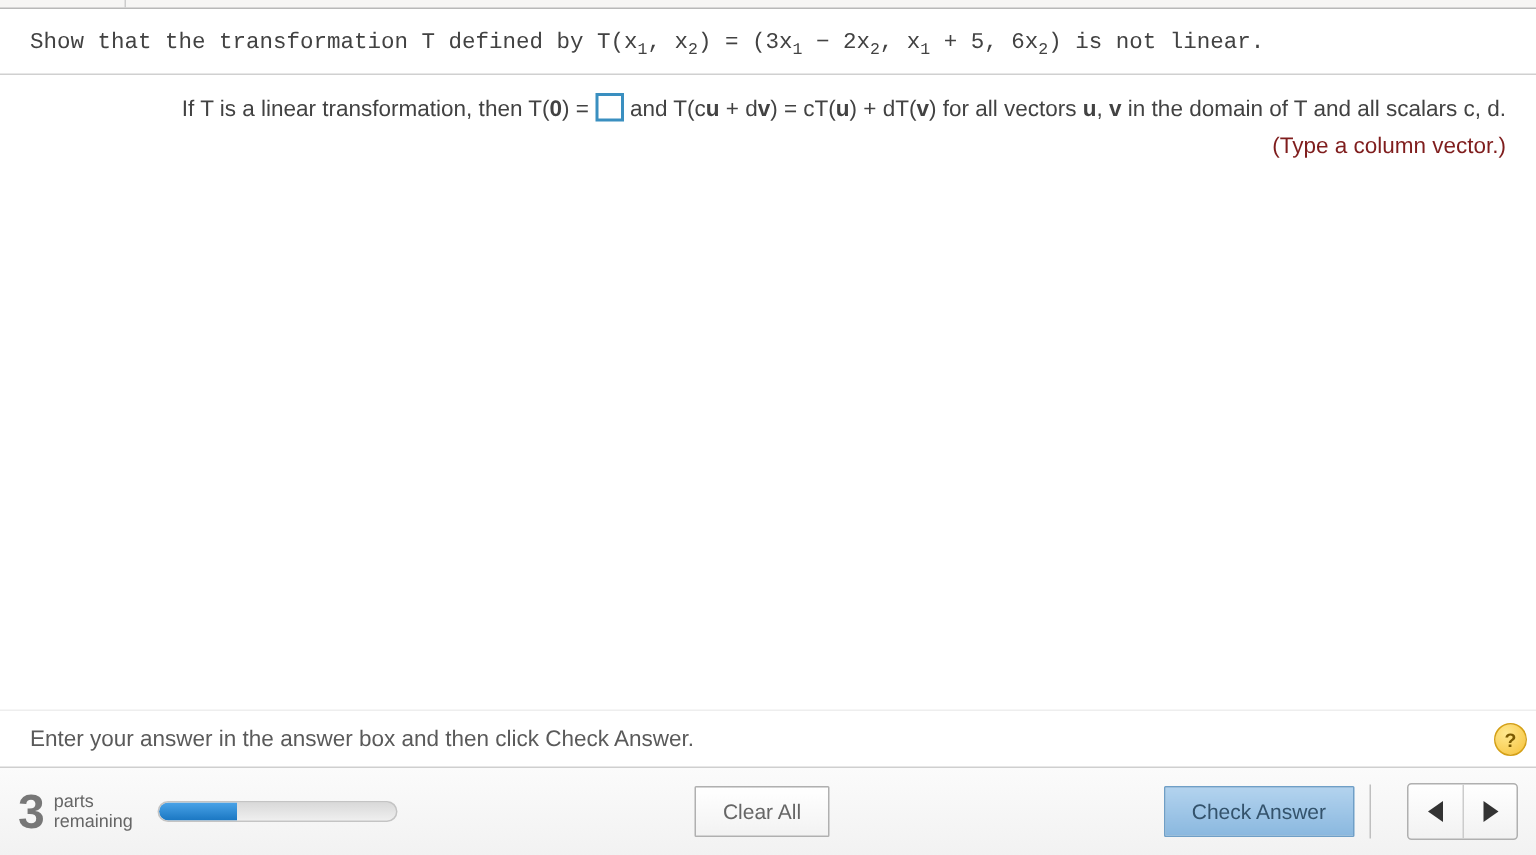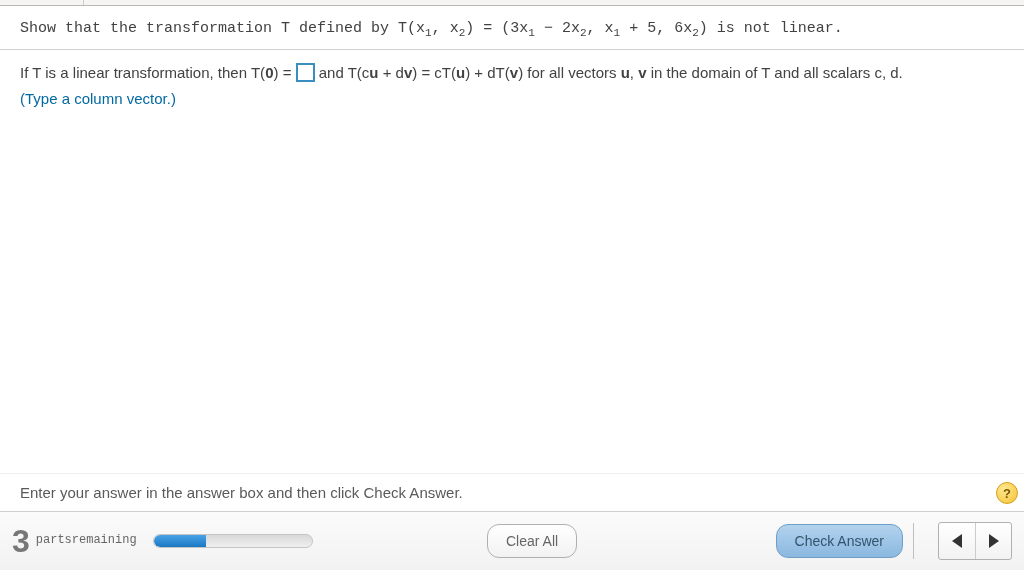--- a/index.html
+++ b/index.html
@@ -32,33 +32,34 @@
   .question-block {
     padding: 14px 20px 12px 20px;
     color: #424242;
     border-bottom: 1px solid #d0d0d0;
     font-family: Liberation Mono, monospace;
   }
   sub { font-size: 11px; line-height: 0; }
   .work-area {
     padding: 14px 20px;
     color: #424242;
+    text-align: right;
   }
   .answer-box {
     display: inline-block;
     width: 19px;
     height: 19px;
     border: 2px solid #3a8fc0;
     background: #fff;
     vertical-align: middle;
     position: relative;
     top: -2px;
   }
   .hint {
-    color: #0369a1;
+    color: #7f1d1d;
     margin-top: 6px;
   }
   .bold { font-weight: bold; }
   .footer-area {
     position: absolute;
     left: 0;
     right: 0;
     bottom: 0;
   }
   .instr-row {
@@ -94,25 +95,25 @@
     background: linear-gradient(#fbfbfb, #f2f2f2);
   }
   .part-count {
     font-size: 32px;
     font-weight: bold;
     color: #777;
     line-height: 0.9;
   }
   .part-labels {
     display: flex;
+    flex-direction: column;
     font-size: 12px;
     color: #666;
     line-height: 1.1;
     margin-right: 10px;
-    font-family: Liberation Mono, monospace;
   }
   .progress-track {
     width: 160px;
     height: 14px;
     border-radius: 7px;
     background: linear-gradient(#d9d9d9, #efefef);
     border: 1px solid #c4c4c4;
     position: relative;
     overflow: hidden;
   }
@@ -120,21 +121,21 @@
     position: absolute;
     left: 0; top: 0; bottom: 0;
     width: 33%;
     background: linear-gradient(#4aa3e8, #1a77c2);
     border-radius: 7px 0 0 7px;
   }
   .spacer { flex: 1; }
   .btn {
     padding: 8px 18px;
     border: 1px solid #b0b0b0;
-    border-radius: 12px;
+    border-radius: 1px;
     background: linear-gradient(#fff, #f2f2f2);
     color: #666;
     font-size: 14px;
     cursor: pointer;
   }
   .btn-primary {
     background: linear-gradient(#b3d3ee, #8ab8df);
     border: 1px solid #6f9fc7;
     color: #34536c;
     margin-left: 24px;

